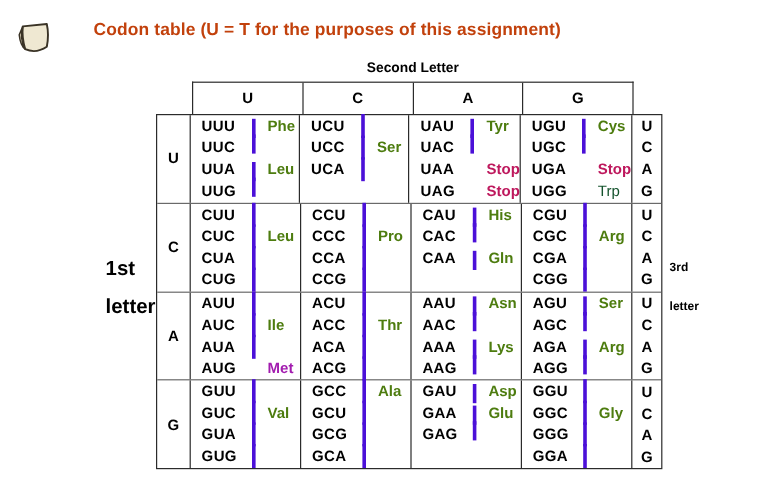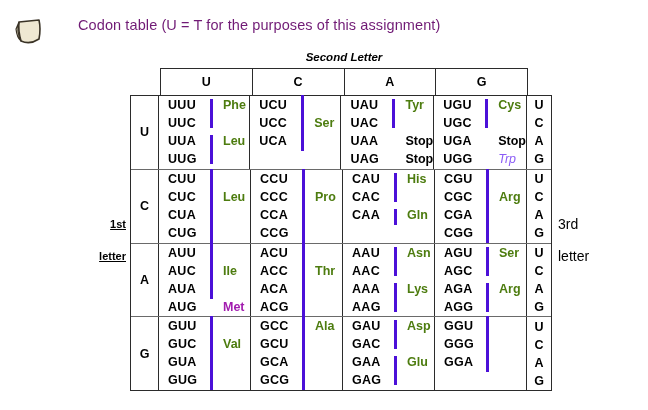--- a/index.html
+++ b/index.html
@@ -23,37 +23,36 @@
     width: 34px;
     height: 32px;
   }
 
   
   #page-title {
     position: absolute;
     left: 78px;
     top: 17px;
     font-size: 14.5px;
-    font-weight: normal;
-    color: #701a75;
+    font-weight: bold;
+    color: #c2410c;
     white-space: nowrap;
     letter-spacing: 0.1px;
   }
 
   
   #second-letter-label {
     position: absolute;
     left: 160px;
     top: 51px;
     width: 368px;
     text-align: center;
     font-size: 11.5px;
     font-weight: bold;
     color: #000000;
-    font-style: italic;
   }
 
   
   #second-letter-header {
     position: absolute;
     left: 160px;
     top: 68px;
     width: 368px;
     height: 27px;
     display: flex;
@@ -169,23 +168,23 @@
     background: #4b10d8;
   }
 
   .aa-text {
     font-weight: bold;
     font-size: 12.5px;
     padding-left: 5px;
     white-space: nowrap;
   }
   .aa-blue  { color: #4d7c0f; }
-  .aa-red   { color: #000000; }
+  .aa-red   { color: #be185d; }
   .aa-green { color: #a21caf; }
-  .aa-black { color: #8b5cf6; font-weight: normal; font-style: italic; }
+  .aa-black { color: #14532d; font-weight: normal; }
 
   
   .third-letter-cell {
     width: 24px;
     flex: 0 0 24px;
     display: flex;
     flex-direction: column;
     justify-content: center;
     align-items: center;
     box-sizing: border-box;
@@ -197,33 +196,32 @@
     font-weight: bold;
     color: #000000;
   }
 
   
   #first-letter-label {
     position: absolute;
     left: 88px;
     top: 208px;
     width: 38px;
-    text-align: right;
-    font-size: 11px;
+    text-align: left;
+    font-size: 17px;
     font-weight: bold;
     color: #000000;
     line-height: 32px;
-    text-decoration: underline;
   }
   #third-letter-label {
     position: absolute;
     left: 558px;
     top: 208px;
-    font-size: 14px;
-    font-weight: normal;
+    font-size: 10px;
+    font-weight: bold;
     color: #000000;
     line-height: 32px;
   }
 </style>
 </head>
 <body>
 
 <svg id="scroll-icon" viewBox="0 0 34 32">
   <path d="M7 6 L27 4 Q29 13 27 23 Q18 29 9 25 Q6 15 7 6 Z" fill="#efe8d2" stroke="#3a3326" stroke-width="1.6" stroke-linejoin="round"></path>
   <path d="M7 6 Q4 15 9 25 Q5 22 4 13 Z" fill="#d8d0b8" stroke="#3a3326" stroke-width="1.2"></path>
@@ -551,57 +549,57 @@
           <span class="codon-text">GCC</span>
           <span class="bar-slot bar"></span>
           <span class="aa-text aa-blue">Ala</span>
         </div>
         <div class="codon-line">
           <span class="codon-text">GCU</span>
           <span class="bar-slot bar"></span>
           <span class="aa-text aa-blue"></span>
         </div>
         <div class="codon-line">
+          <span class="codon-text">GCG</span>
+          <span class="bar-slot bar"></span>
+          <span class="aa-text aa-blue"></span>
+        </div>
+        <div class="codon-line">
           <span class="codon-text">GCA</span>
           <span class="bar-slot bar"></span>
           <span class="aa-text aa-blue"></span>
         </div>
-        <div class="codon-line">
-          <span class="codon-text">GCG</span>
-          <span class="bar-slot bar"></span>
-          <span class="aa-text aa-blue"></span>
-        </div>
       </div>
       <div class="codon-cell">
         <div class="codon-line">
           <span class="codon-text">GAU</span>
           <span class="bar-slot bar-top"></span>
           <span class="aa-text aa-blue">Asp</span>
         </div>
         <div class="codon-line">
-          <span class="codon-text">GAC</span>
-          <span class="bar-slot bar-bottom"></span>
-          <span class="aa-text aa-blue"></span>
-        </div>
-        <div class="codon-line">
           <span class="codon-text">GAA</span>
           <span class="bar-slot bar-top"></span>
           <span class="aa-text aa-blue">Glu</span>
         </div>
         <div class="codon-line">
           <span class="codon-text">GAG</span>
           <span class="bar-slot bar-bottom"></span>
           <span class="aa-text aa-blue"></span>
         </div>
       </div>
       <div class="codon-cell">
         <div class="codon-line">
           <span class="codon-text">GGU</span>
           <span class="bar-slot bar"></span>
           <span class="aa-text aa-blue"></span>
+        </div>
+        <div class="codon-line">
+          <span class="codon-text">GGC</span>
+          <span class="bar-slot bar"></span>
+          <span class="aa-text aa-blue">Gly</span>
         </div>
         <div class="codon-line">
           <span class="codon-text">GGG</span>
           <span class="bar-slot bar"></span>
           <span class="aa-text aa-blue"></span>
         </div>
         <div class="codon-line">
           <span class="codon-text">GGA</span>
           <span class="bar-slot bar"></span>
           <span class="aa-text aa-blue"></span>

